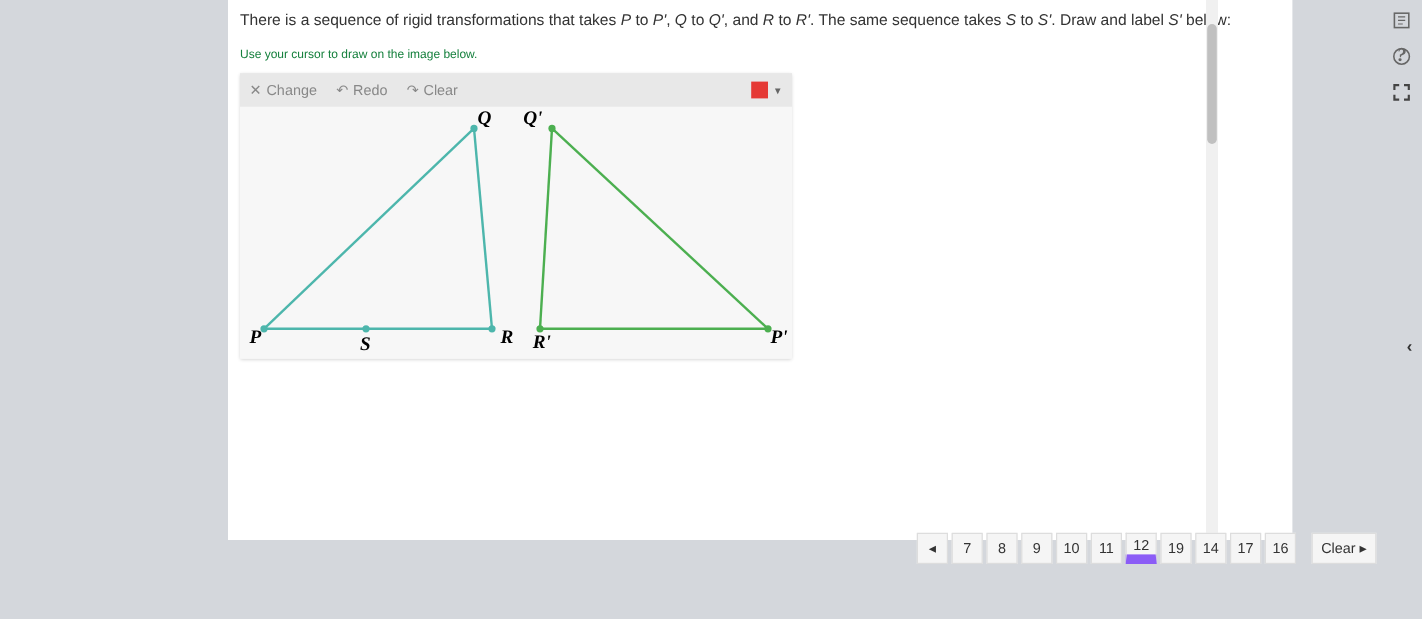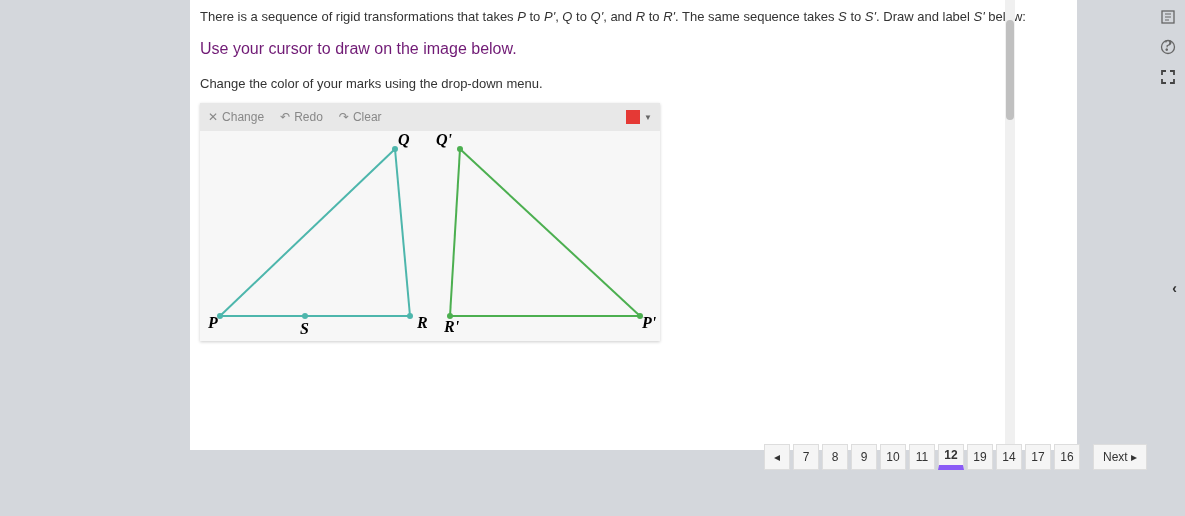--- a/index.html
+++ b/index.html
@@ -18,22 +18,22 @@
       height: 450px;
     }
     .question-text {
       padding: 8px 0 2px 0;
       font-size: 13px;
       color: #333;
       line-height: 1.4;
     }
     .question-text em { font-style: italic; }
     .instruction {
-      font-size: 16px;
-      color: #701a75;
+      font-size: 10px;
+      color: #15803d;
       padding: 12px 0 2px 0;
     }
     .instruction2 {
       font-size: 13px;
       color: #333;
       padding: 16px 0 4px 0;
     }
     .canvas-container {
       margin-top: 8px;
       width: 460px;
@@ -90,22 +90,22 @@
       background: #f5f5f5;
       border: 1px solid #ddd;
       font-size: 12px;
       color: #333;
       display: flex;
       align-items: center;
       justify-content: center;
       cursor: pointer;
     }
     .page-btn.active {
-      border-bottom: 5px solid #8b5cf6;
-      font-weight: bold;
+      border-bottom: 8px solid #8b5cf6;
+      font-weight: normal;
     }
     .next-btn {
       width: 54px;
       margin-left: 10px;
     }
     .right-panel {
       position: absolute;
       right: 2px;
       top: 8px;
       width: 30px;
@@ -157,21 +157,20 @@
     }
   </style>
 </head>
 <body>
 
 <div class="content-area">
   <div class="question-text">
     There is a sequence of rigid transformations that takes <em>P</em> to <em>P'</em>, <em>Q</em> to <em>Q'</em>, and <em>R</em> to <em>R'</em>. The same sequence takes <em>S</em> to <em>S'</em>. Draw and label <em>S'</em> below:
   </div>
   <div class="instruction">Use your cursor to draw on the image below.</div>
-  <div class="instruction2">Change the color of your marks using the drop-down menu.</div>
 
   <div class="canvas-container">
     <div class="canvas-toolbar">
       <div class="tool-btn">
         <span>✕</span>
         <span>Change</span>
       </div>
       <div class="tool-btn">
         <span>↶</span>
         <span>Redo</span>
@@ -223,21 +222,21 @@
   <div class="page-btn">7</div>
   <div class="page-btn">8</div>
   <div class="page-btn">9</div>
   <div class="page-btn">10</div>
   <div class="page-btn">11</div>
   <div class="page-btn active">12</div>
   <div class="page-btn">19</div>
   <div class="page-btn">14</div>
   <div class="page-btn">17</div>
   <div class="page-btn">16</div>
-  <div class="nav-btn next-btn">Next ▸</div>
+  <div class="nav-btn next-btn">Clear ▸</div>
 </div>
 
 <div class="right-panel">
   <div class="right-icon">
     <svg width="16" height="16" viewBox="0 0 16 16">
         <rect x="2" y="2" width="12" height="12" fill="none" stroke="#666" stroke-width="1.3"></rect>
         <line x1="5" y1="5" x2="11" y2="5" stroke="#666"></line>
         <line x1="5" y1="8" x2="11" y2="8" stroke="#666"></line>
         <line x1="5" y1="11" x2="9" y2="11" stroke="#666"></line>
       </svg>

